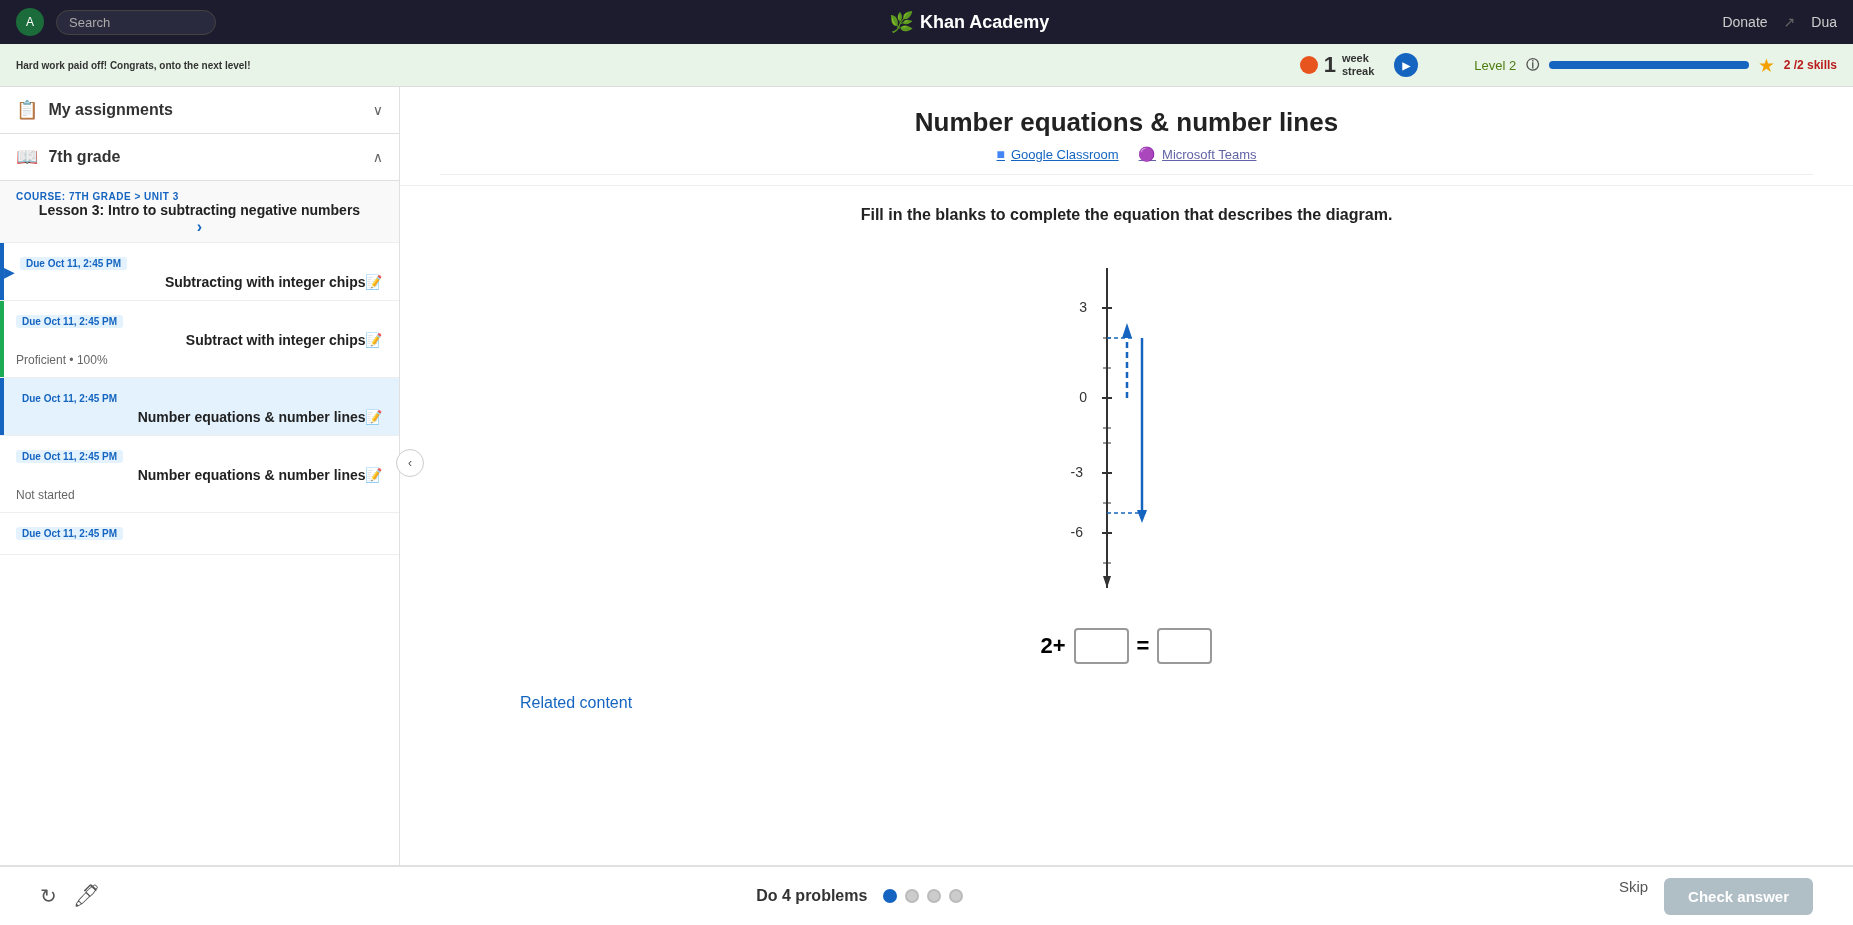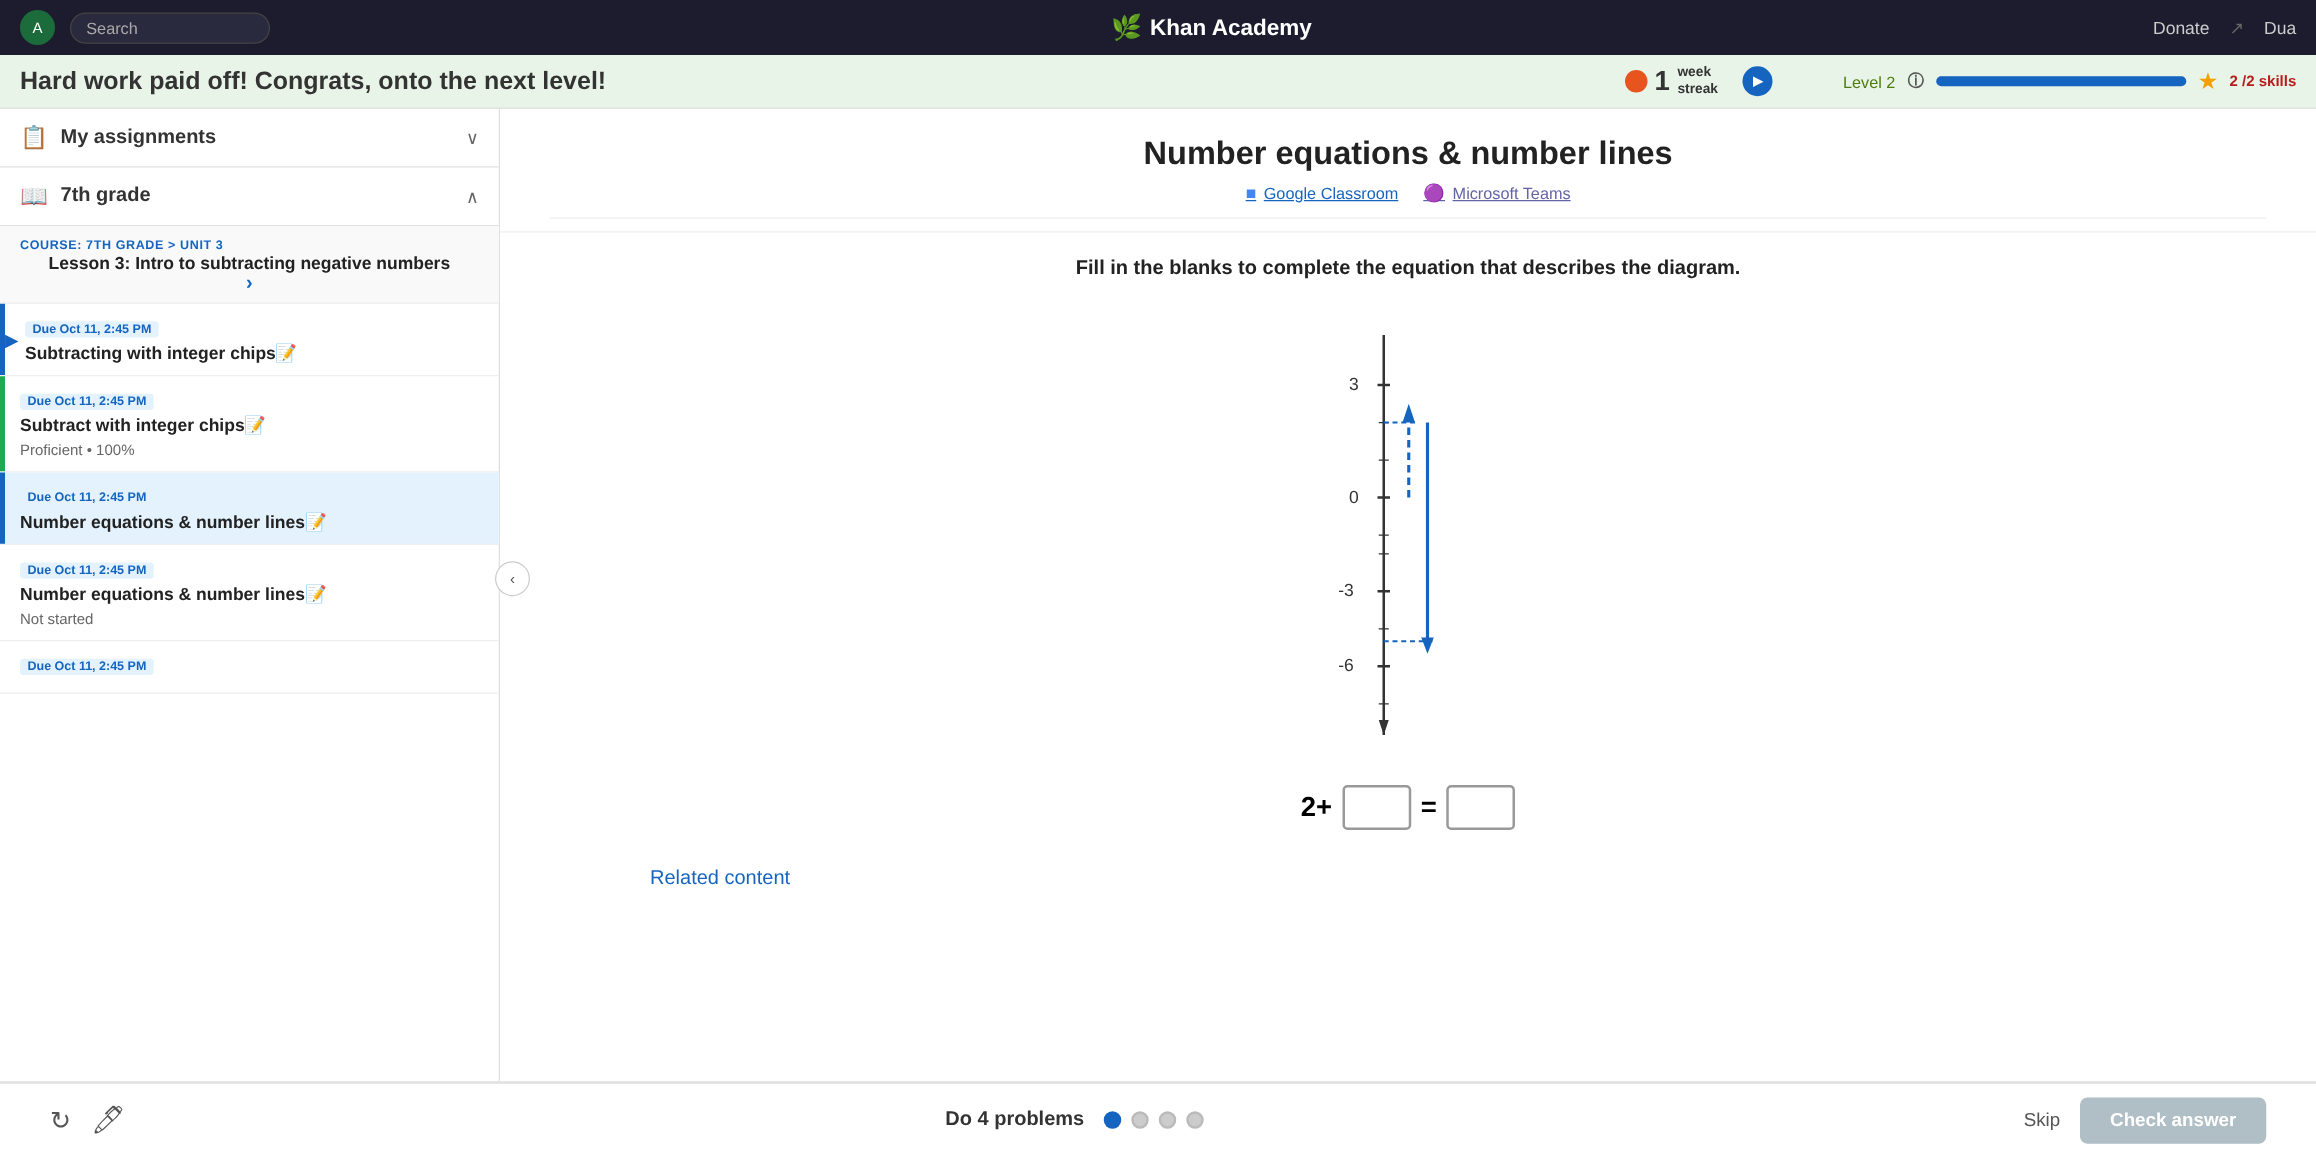--- a/index.html
+++ b/index.html
@@ -106,21 +106,21 @@
     .lesson-title-text { flex: 1; }
     .lesson-arrow { color: #1565c0; font-size: 16px; font-weight: 700; }
 
     .assignment-item {
       padding: 10px 16px;
       border-bottom: 1px solid #eee;
       position: relative;
     }
     .assignment-item.active { background: #e3f2fd; }
     .due-label { font-size: 10px; font-weight: 700; color: #1565c0; background: #e3f2fd; padding: 1px 6px; border-radius: 3px; display: inline-block; margin-bottom: 4px; }
-    .assignment-title { font-size: 14px; font-weight: 600; color: #222; display: flex; align-items: center; justify-content: flex-start; }
+    .assignment-title { font-size: 14px; font-weight: 600; color: #222; display: flex; align-items: center; justify-content: flex-end; }
     .assignment-sub { font-size: 12px; color: #666; margin-top: 5px; }
     .assign-icon { font-size: 14px; color: #1565c0; cursor: pointer; }
 
     .left-accent { position: absolute; left: 0; top: 0; bottom: 0; width: 4px; background: #1565c0; }
     .left-accent-green { position: absolute; left: 0; top: 0; bottom: 0; width: 4px; background: #1caa53; }
 
     
     .content-area {
       flex: 1;
       background: white;
@@ -208,21 +208,21 @@
       justify-content: space-between;
       padding: 0 40px;
       flex-shrink: 0;
     }
     .bottom-left { display: flex; align-items: center; gap: 16px; }
     .reload-icon { font-size: 20px; color: #555; cursor: pointer; }
     .do-problems { font-size: 16px; font-weight: 700; color: #333; }
     .progress-dots { display: flex; gap: 8px; align-items: center; }
     .dot-filled { width: 14px; height: 14px; background: #1565c0; border-radius: 50%; }
     .dot-empty { width: 14px; height: 14px; background: #ccc; border-radius: 50%; border: 2px solid #bbb; }
-    .bottom-right { display: flex; align-items: center; gap: 16px; }
+    .bottom-right { display: flex; align-items: flex-start; gap: 16px; }
     .skip-btn {
       font-size: 15px; color: #555; background: none; border: none; cursor: pointer; font-weight: 500;
     }
     .check-btn {
       background: #b0bec5; color: white; border: none; border-radius: 6px;
       padding: 10px 24px; font-size: 15px; font-weight: 700; cursor: pointer;
     }
     .hint-icon { font-size: 22px; color: #555; cursor: pointer; }
   </style>
 </head>
@@ -242,21 +242,21 @@
       <span>Khan Academy</span>
     </div>
     <div class="top-bar-right">
       <span style="cursor:pointer; color:#ccc;">Donate</span>
       <span style="color:#666">↗</span>
       <span style="cursor:pointer; color:#ccc;">Dua</span>
     </div>
   </div>
 
   <div class="notif-bar">
-    <span style="font-size:20px; font-weight:700; color:#333;">Hard work paid off! Congrats, onto the next level!</span>
+    <span style="font-size:10px; font-weight:700; color:#333;">Hard work paid off! Congrats, onto the next level!</span>
     <div class="notif-bar-center">
       <div class="streak-badge">
         <div class="streak-dot"></div>
         <span class="streak-num">1</span>
         <div class="streak-label">
           <div>week</div>
           <div>streak</div>
         </div>
       </div>
       <div class="play-btn">▶</div>

